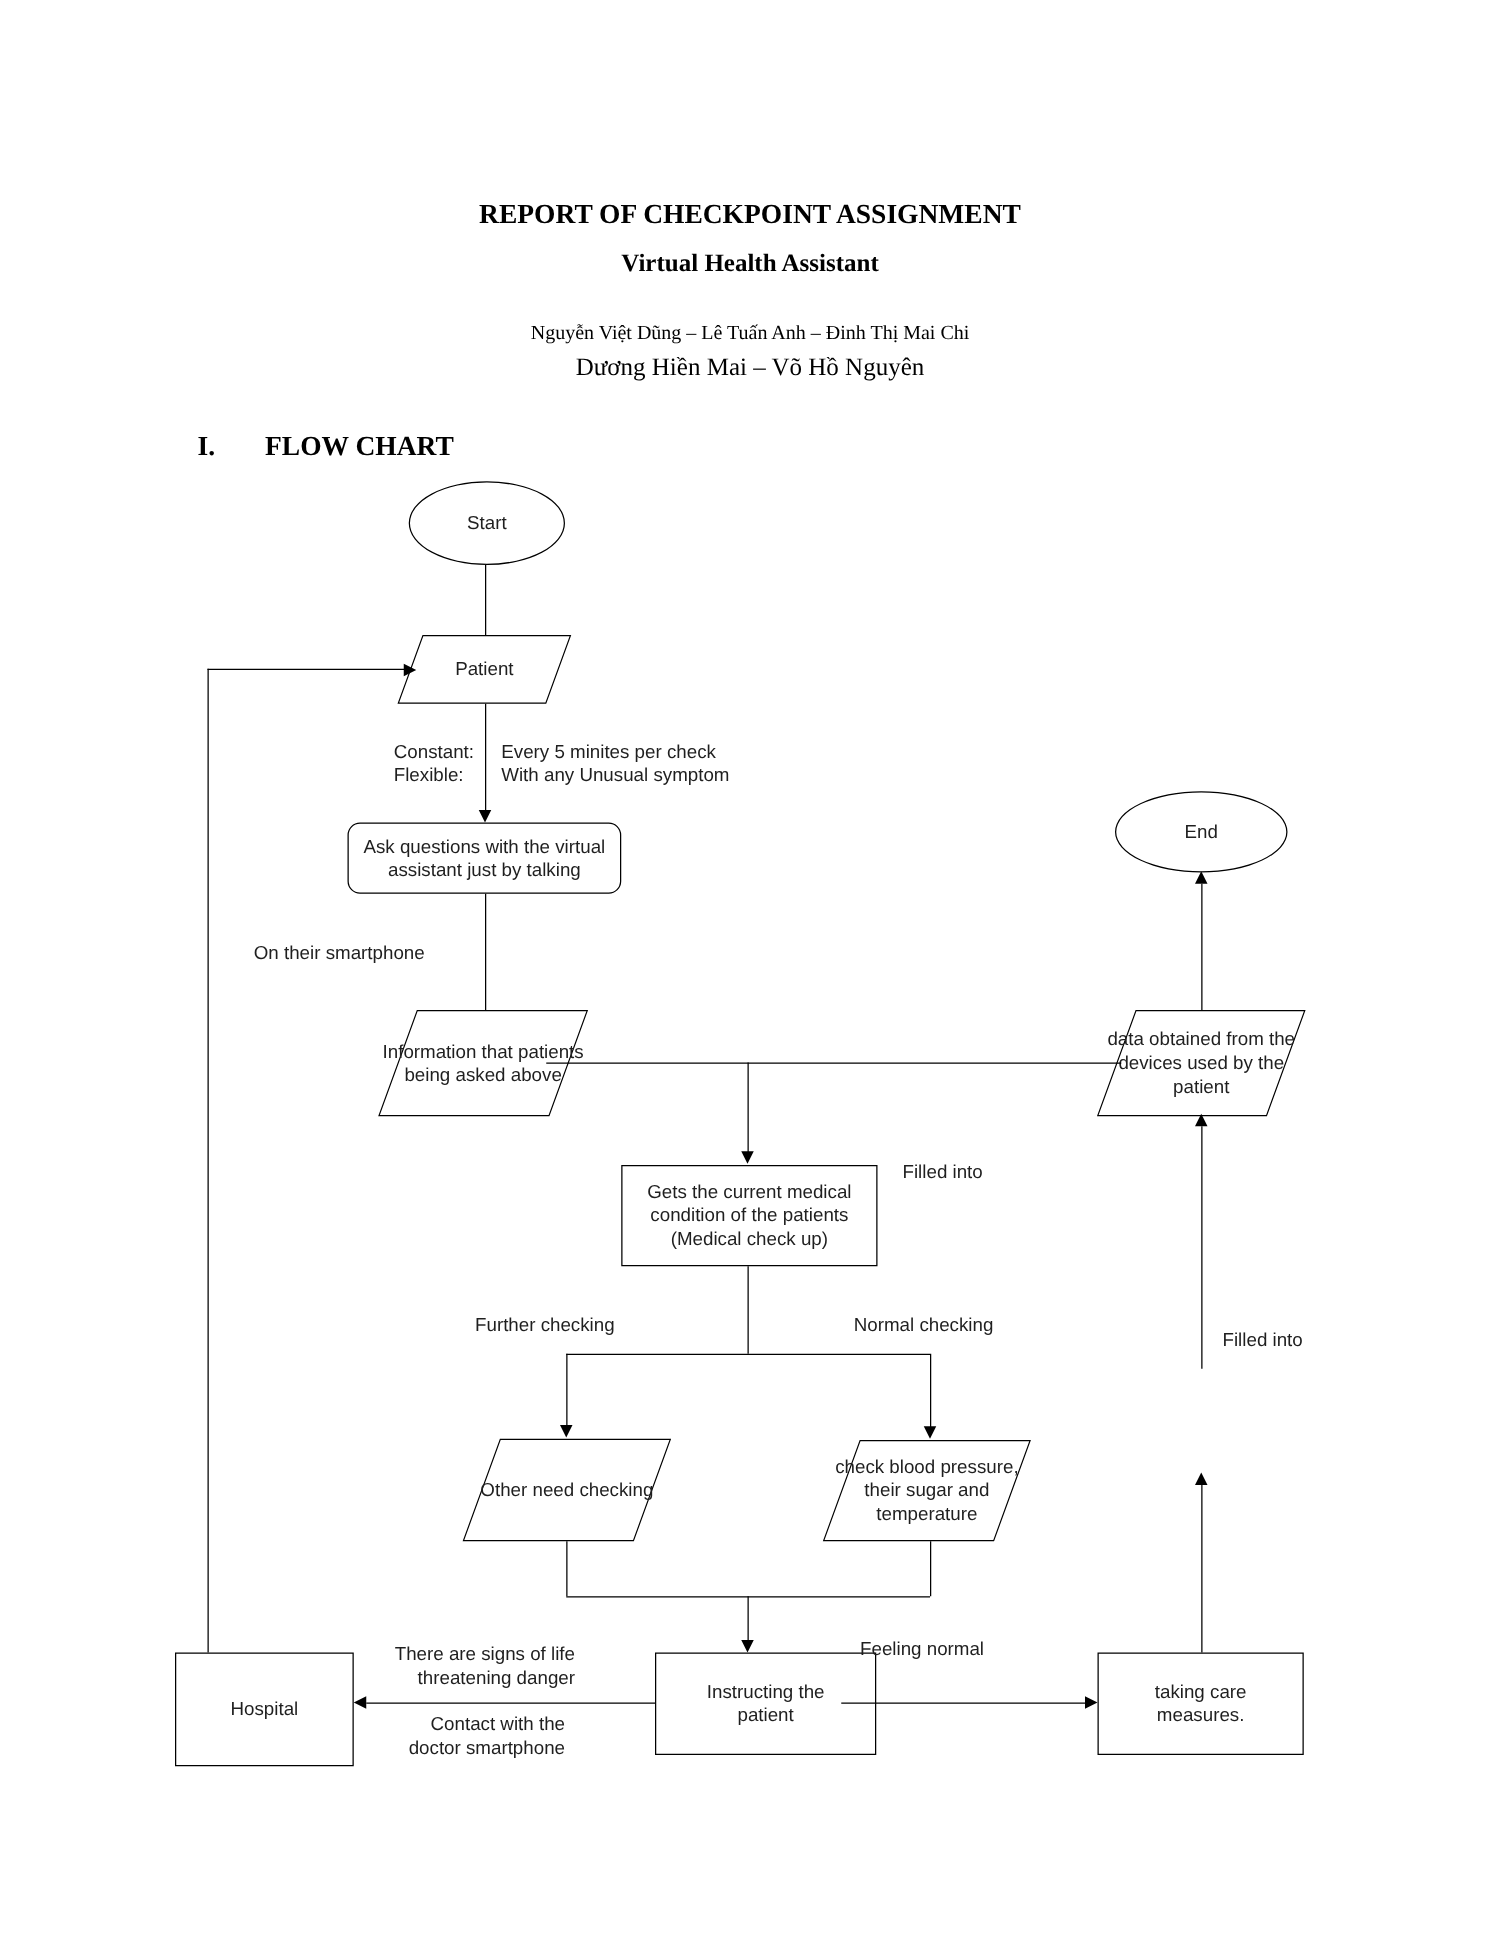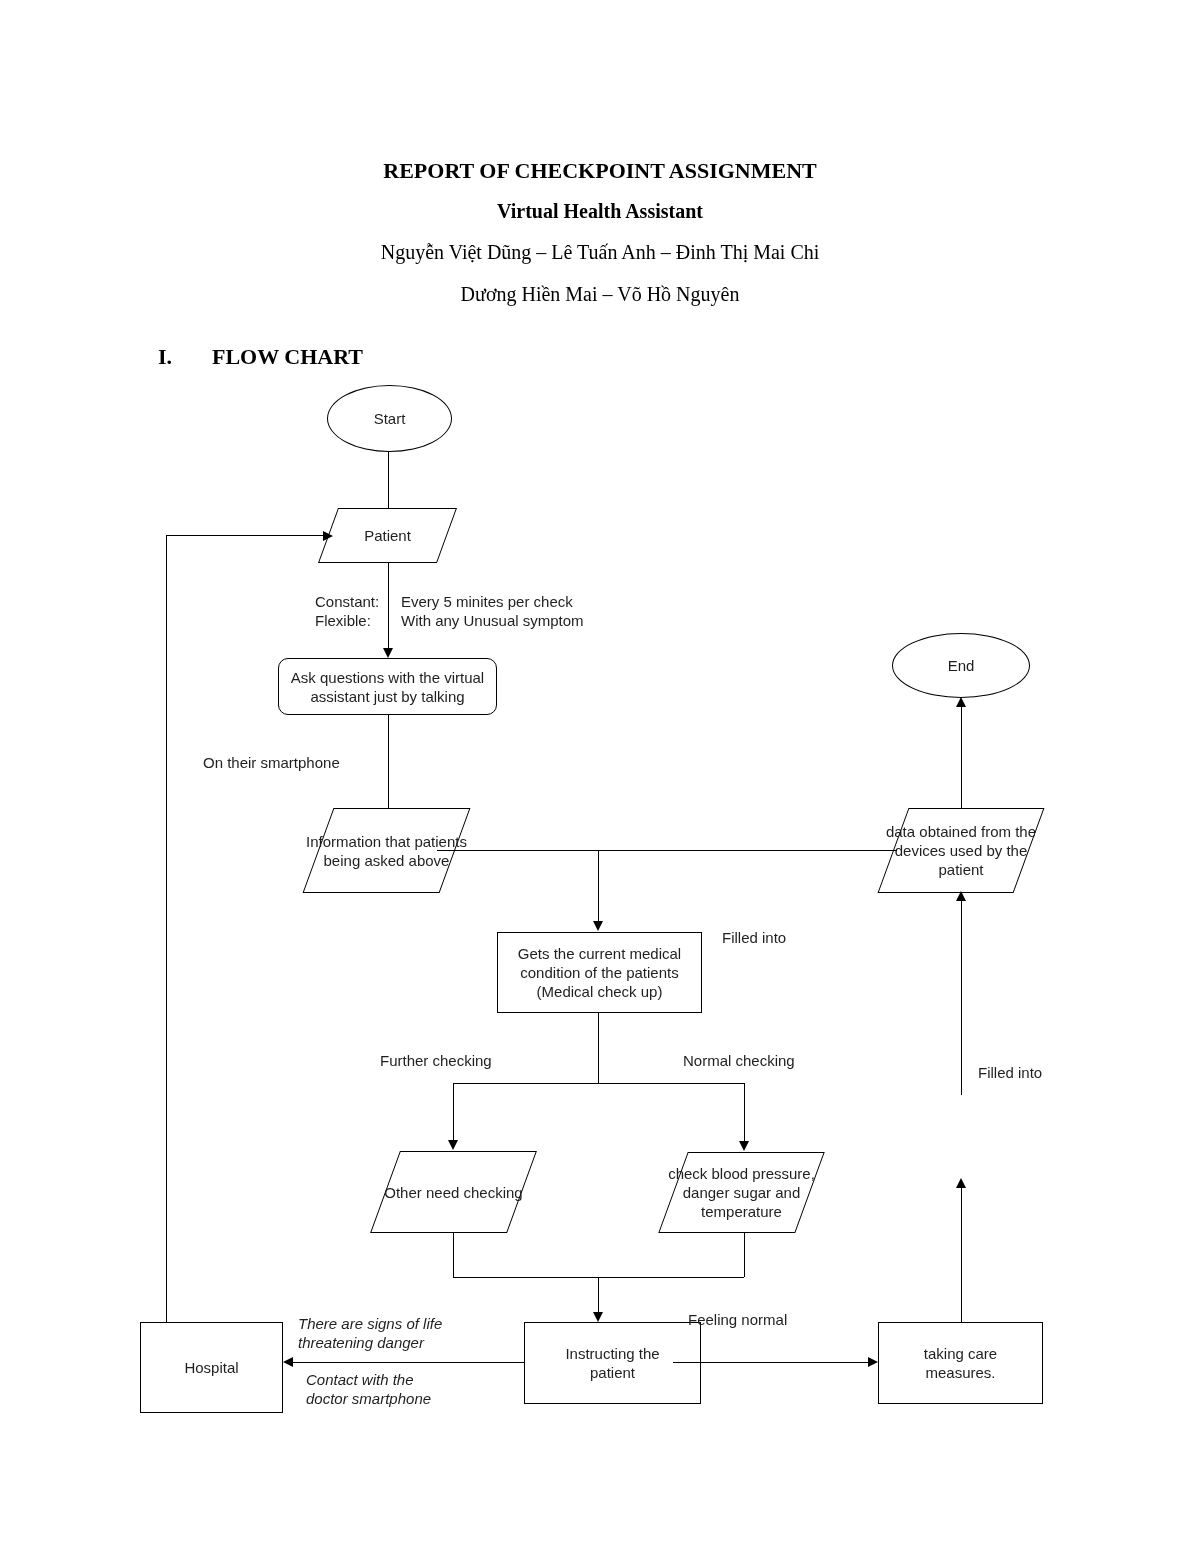--- a/index.html
+++ b/index.html
@@ -8,21 +8,21 @@
     position:relative; width:1200px; height:1553px; background:#ffffff;
     overflow:hidden; font-family:"Liberation Sans", sans-serif;
   }
   
   .doc-line {
     position:absolute; left:0; right:0; text-align:center;
     font-family:"Liberation Serif", serif; color:#000;margin-top:17px;
   }
   .doc-title    { top:141px; font-size:22px; font-weight:bold; }
   .doc-subtitle { top:183px; font-size:20px; font-weight:bold; }
-  .doc-authors1 { top:224px; font-size:20px; }
+  .doc-authors1 { top:241px; font-size:16px; }
   .doc-authors2 { top:266px; font-size:20px; }
   .section-heading {
     position:absolute; top:344px; left:158px;
     font-family:"Liberation Serif", serif; font-size:22px; font-weight:bold; color:#000;
   }
   .section-heading .num { display:inline-block; width:54px; }
   
   .node {
     position:absolute; display:flex; align-items:center; justify-content:center;
     text-align:center; font-size:15px; line-height:19px; color:#1f1f1f;
@@ -44,21 +44,21 @@
   
   .hline { position:absolute; height:0; border-top:1.5px solid #000; }
   .vline { position:absolute; width:0; border-left:1.5px solid #000; }
   .arr { position:absolute; width:0; height:0; }
   .arr-r { border-top:5px solid transparent; border-bottom:5px solid transparent; border-left:10px solid #000; }
   .arr-l { border-top:5px solid transparent; border-bottom:5px solid transparent; border-right:10px solid #000; }
   .arr-d { border-left:5px solid transparent; border-right:5px solid transparent; border-top:10px solid #000; }
   .arr-u { border-left:5px solid transparent; border-right:5px solid transparent; border-bottom:10px solid #000; }
   
   .elabel { position:absolute; font-size:15px; line-height:19px; color:#1f1f1f; white-space:nowrap; }
-  .elabel.wrap { white-space:normal; text-align:left;font-style:italic; }
+  .elabel.wrap { white-space:normal; text-align:right; }
 </style>
 </head>
 <body>
 
 <div class="page">
 
   <div class="doc-line doc-title">REPORT OF CHECKPOINT ASSIGNMENT</div>
   <div class="doc-line doc-subtitle">Virtual Health Assistant</div>
   <div class="doc-line doc-authors1">Nguyễn Việt Dũng – Lê Tuấn Anh – Đinh Thị Mai Chi</div>
   <div class="doc-line doc-authors2">Dương Hiền Mai – Võ Hồ Nguyên</div>
@@ -82,21 +82,21 @@
 
   <div class="node rect" style="left:497px; top:932px; width:205px; height:81px; padding:0 4px;">Gets the current medical condition of the patients (Medical check up)</div>
 
   <div class="para" style="left:370px; top:1151px; width:167px; height:82px;">
     <div class="para-bg inset15"></div>
     <div class="para-label" style="white-space:nowrap;">Other need checking</div>
   </div>
 
   <div class="para" style="left:658px; top:1152px; width:167px; height:81px;">
     <div class="para-bg inset15"></div>
-    <div class="para-label">check blood pressure, danger sugar and temperature</div>
+    <div class="para-label">check blood pressure, their sugar and temperature</div>
   </div>
 
   <div class="node rect" style="left:140px; top:1322px; width:143px; height:91px;">Hospital</div>
 
   <div class="node rect" style="left:524px; top:1322px; width:177px; height:82px; padding:16px 18px;">Instructing the patient</div>
 
   <div class="node rect" style="left:878px; top:1322px; width:165px; height:82px; padding:16px 30px;">taking care measures.</div>
 
 
   <div class="para" style="left:878px; top:808px; width:166px; height:85px;">

